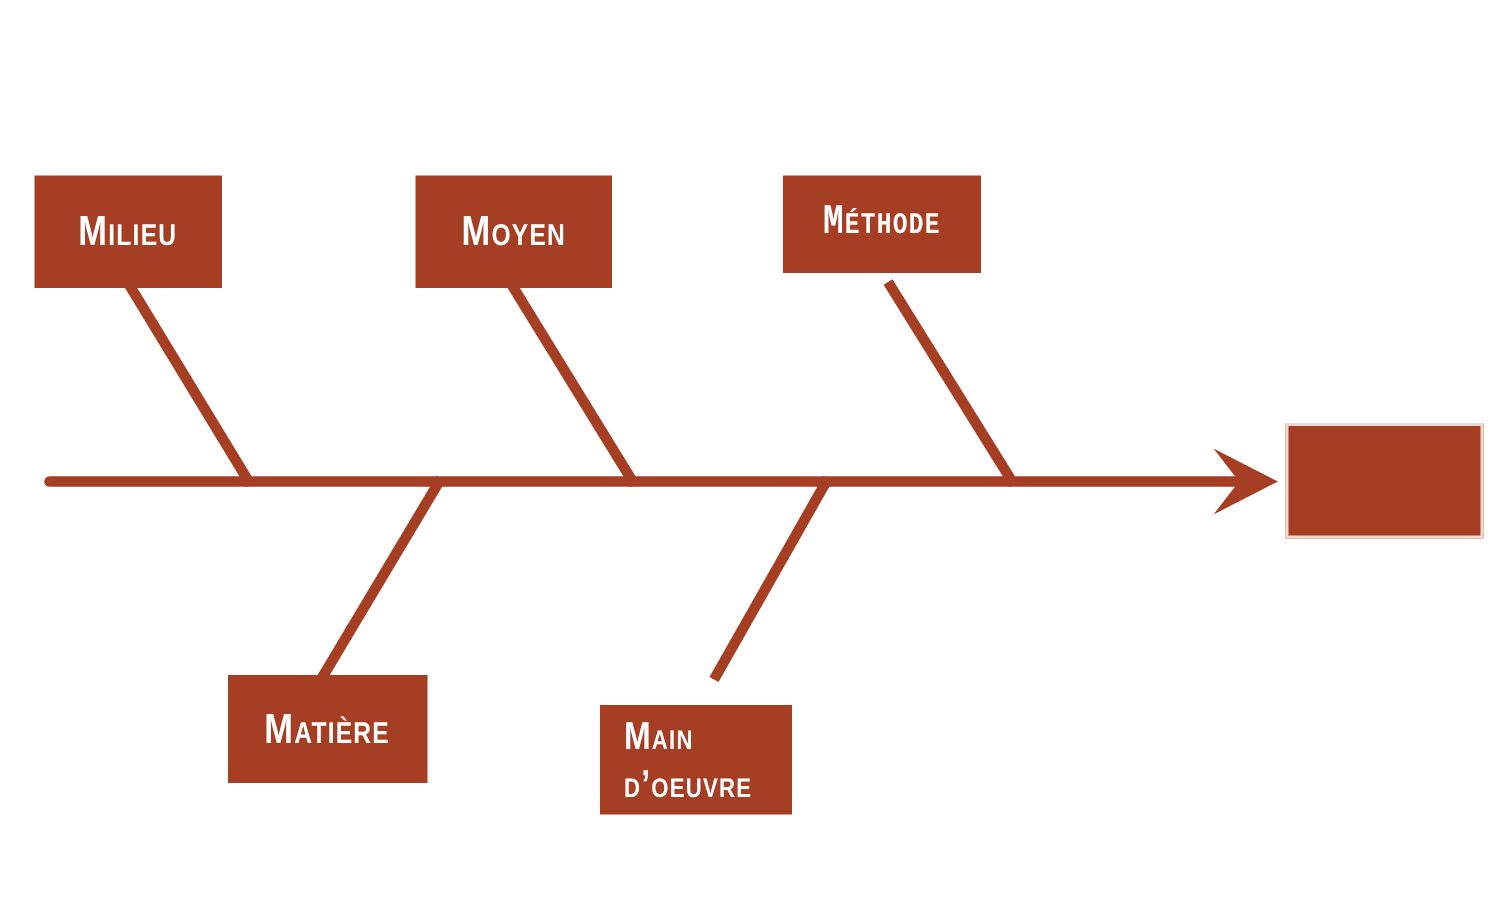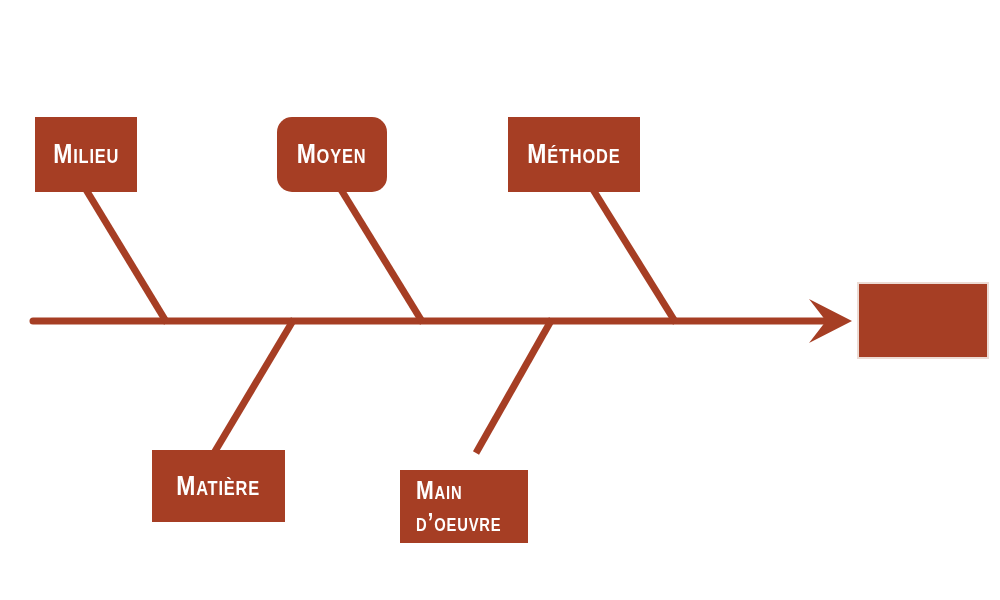--- a/index.html
+++ b/index.html
@@ -41,23 +41,23 @@
   .box .label {
     font-weight: bold;
     font-size: 28px;
     font-variant: small-caps;
     letter-spacing: 1px;
     transform: scaleX(0.82);
     transform-origin: center center;
     white-space: nowrap;
     line-height: 1.1;
   }
-  .box-milieu   { left: 35px;  top: 117px; width: 102px; height: 75px; }
-  .box-moyen    { left: 277px; top: 117px; width: 110px; height: 75px; border-radius: 15px; }
-  .box-methode  { left: 508px; top: 117px; width: 132px; height: 75px; }
+  .box-milieu   { left: 23px;  top: 117px; width: 125px; height: 75px; }
+  .box-moyen    { left: 277px; top: 117px; width: 131px; height: 75px; }
+  .box-methode  { left: 522px; top: 117px; width: 132px; height: 65px; font-family: Liberation Mono, monospace; }
   .box-matiere  { left: 152px; top: 450px; width: 133px; height: 72px; text-align: right; }
   .box-main-doeuvre {
     left: 400px; top: 450px; width: 128px; height: 73px;
     justify-content: flex-start;
     padding-left: 16px;
     margin-top: 20px;
   }
   .box-main-doeuvre .label {
     white-space: normal;
     transform-origin: left center;

